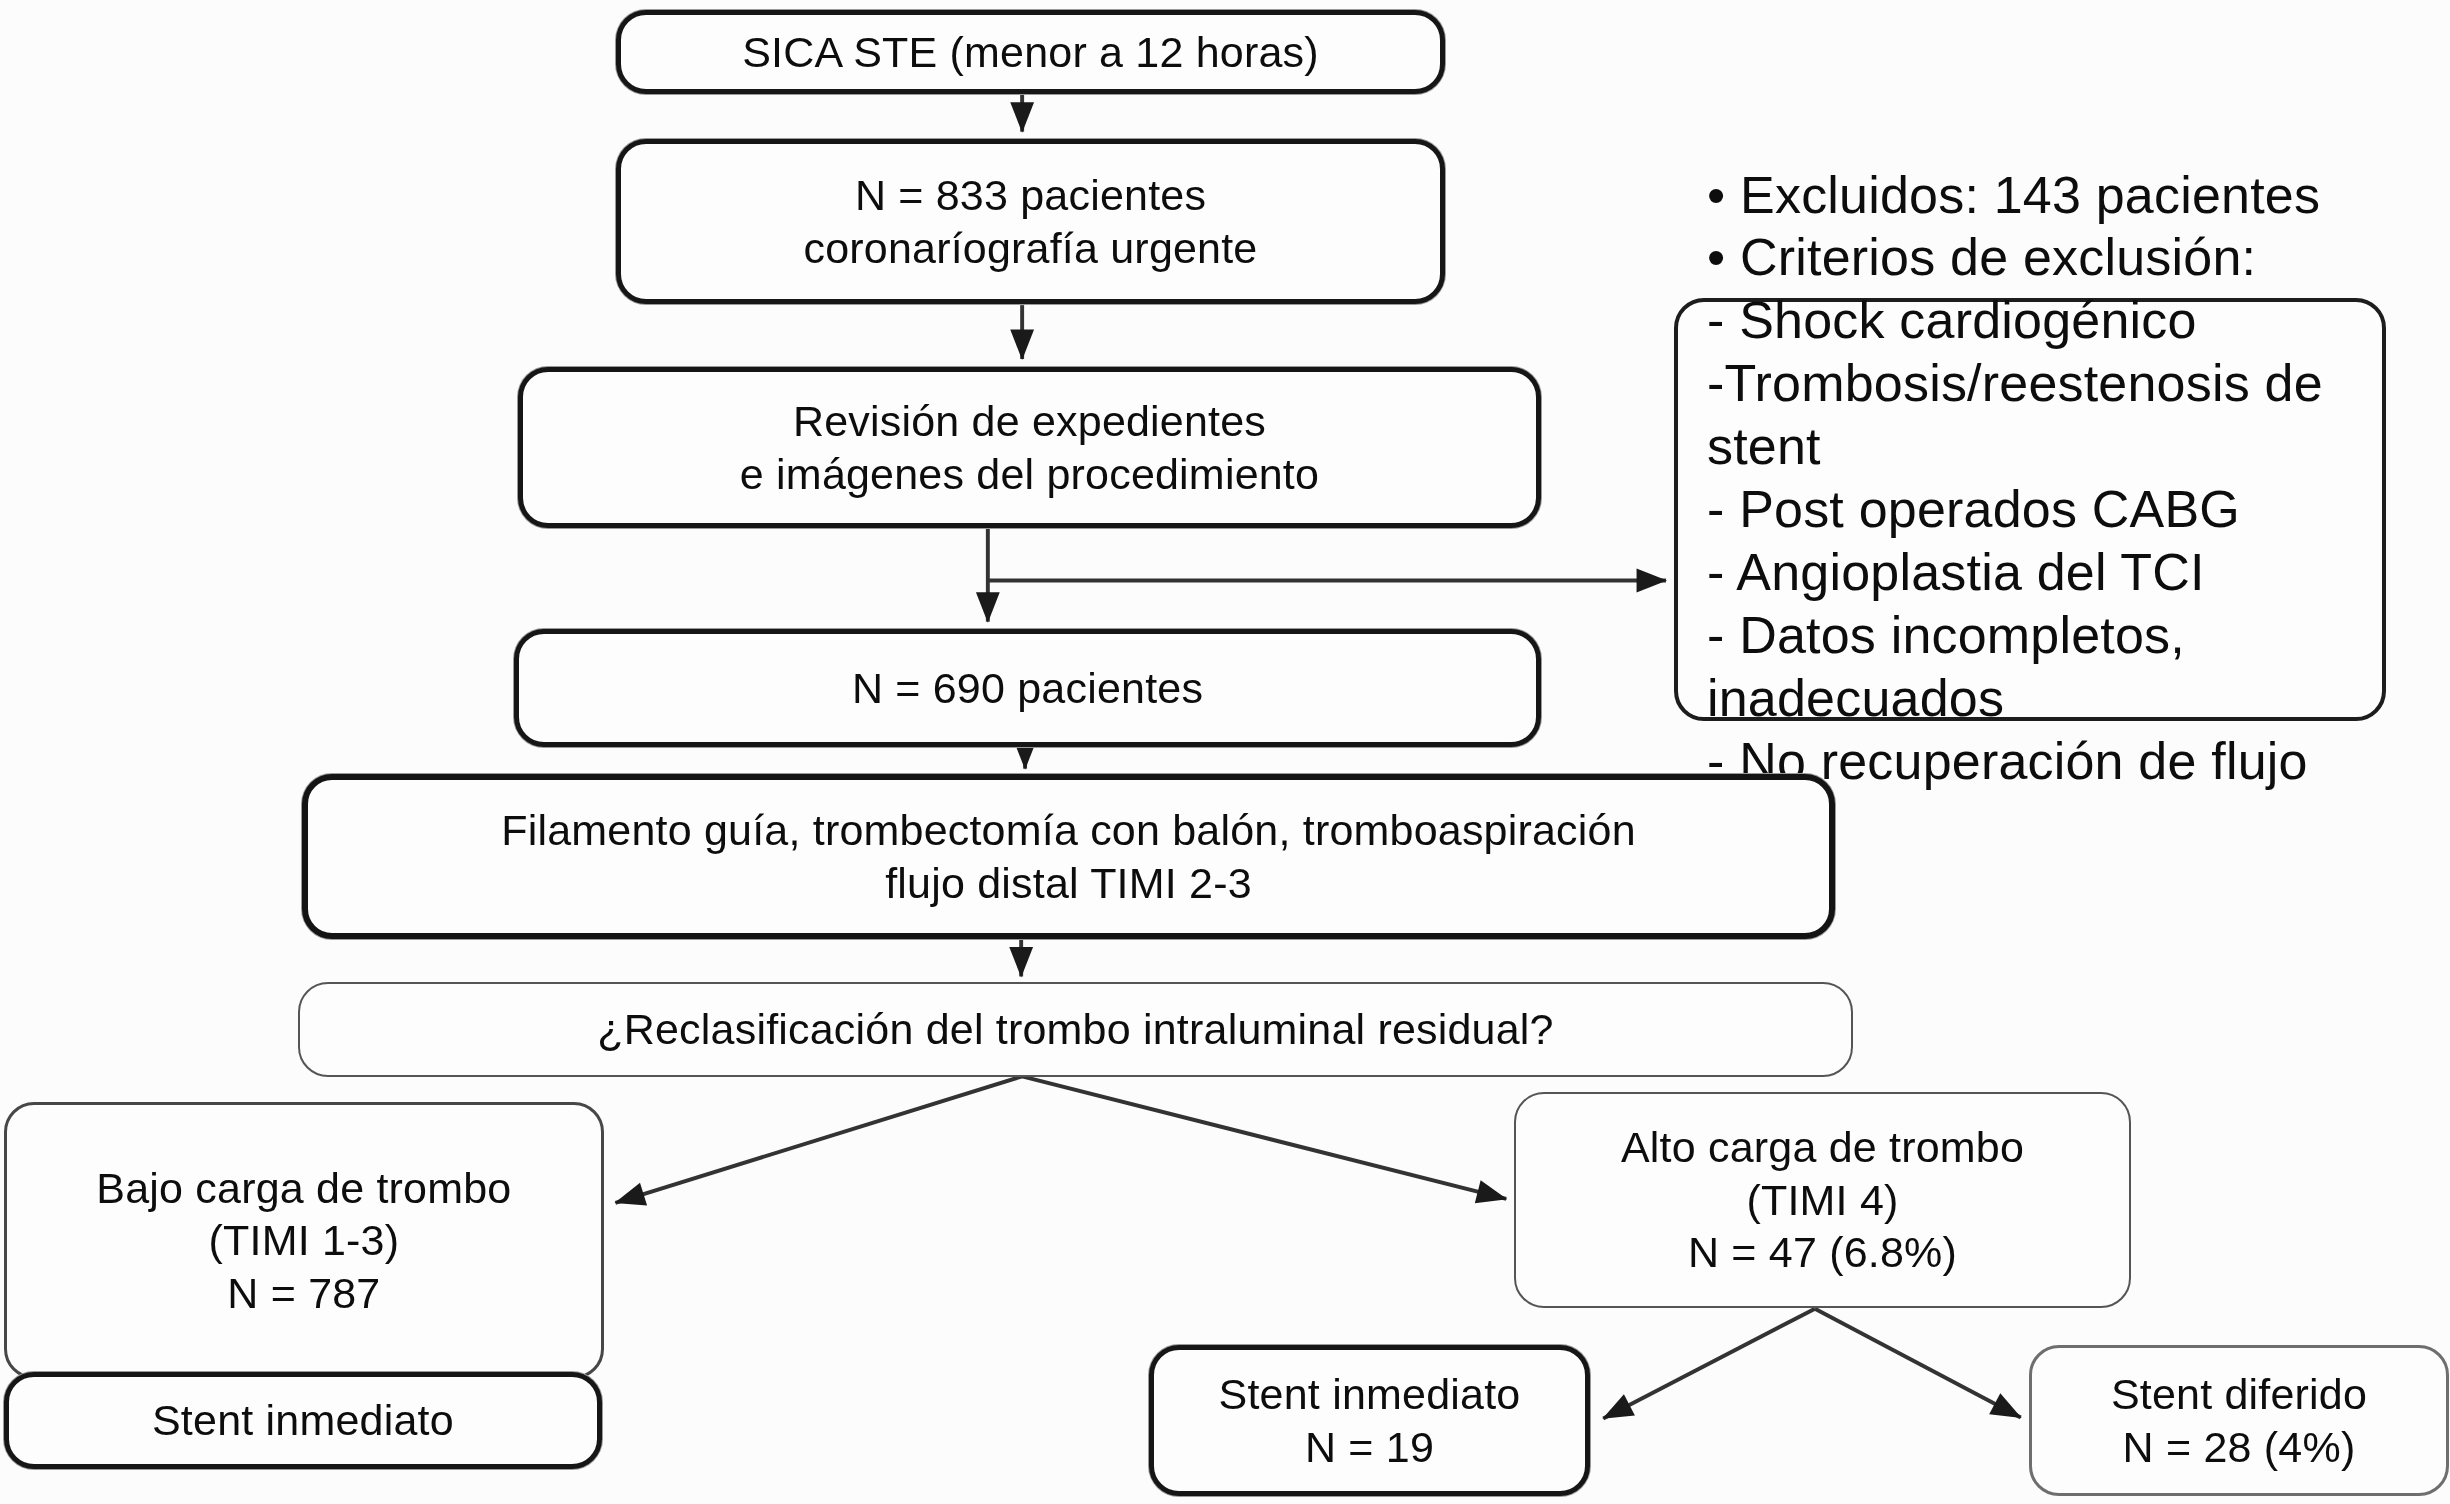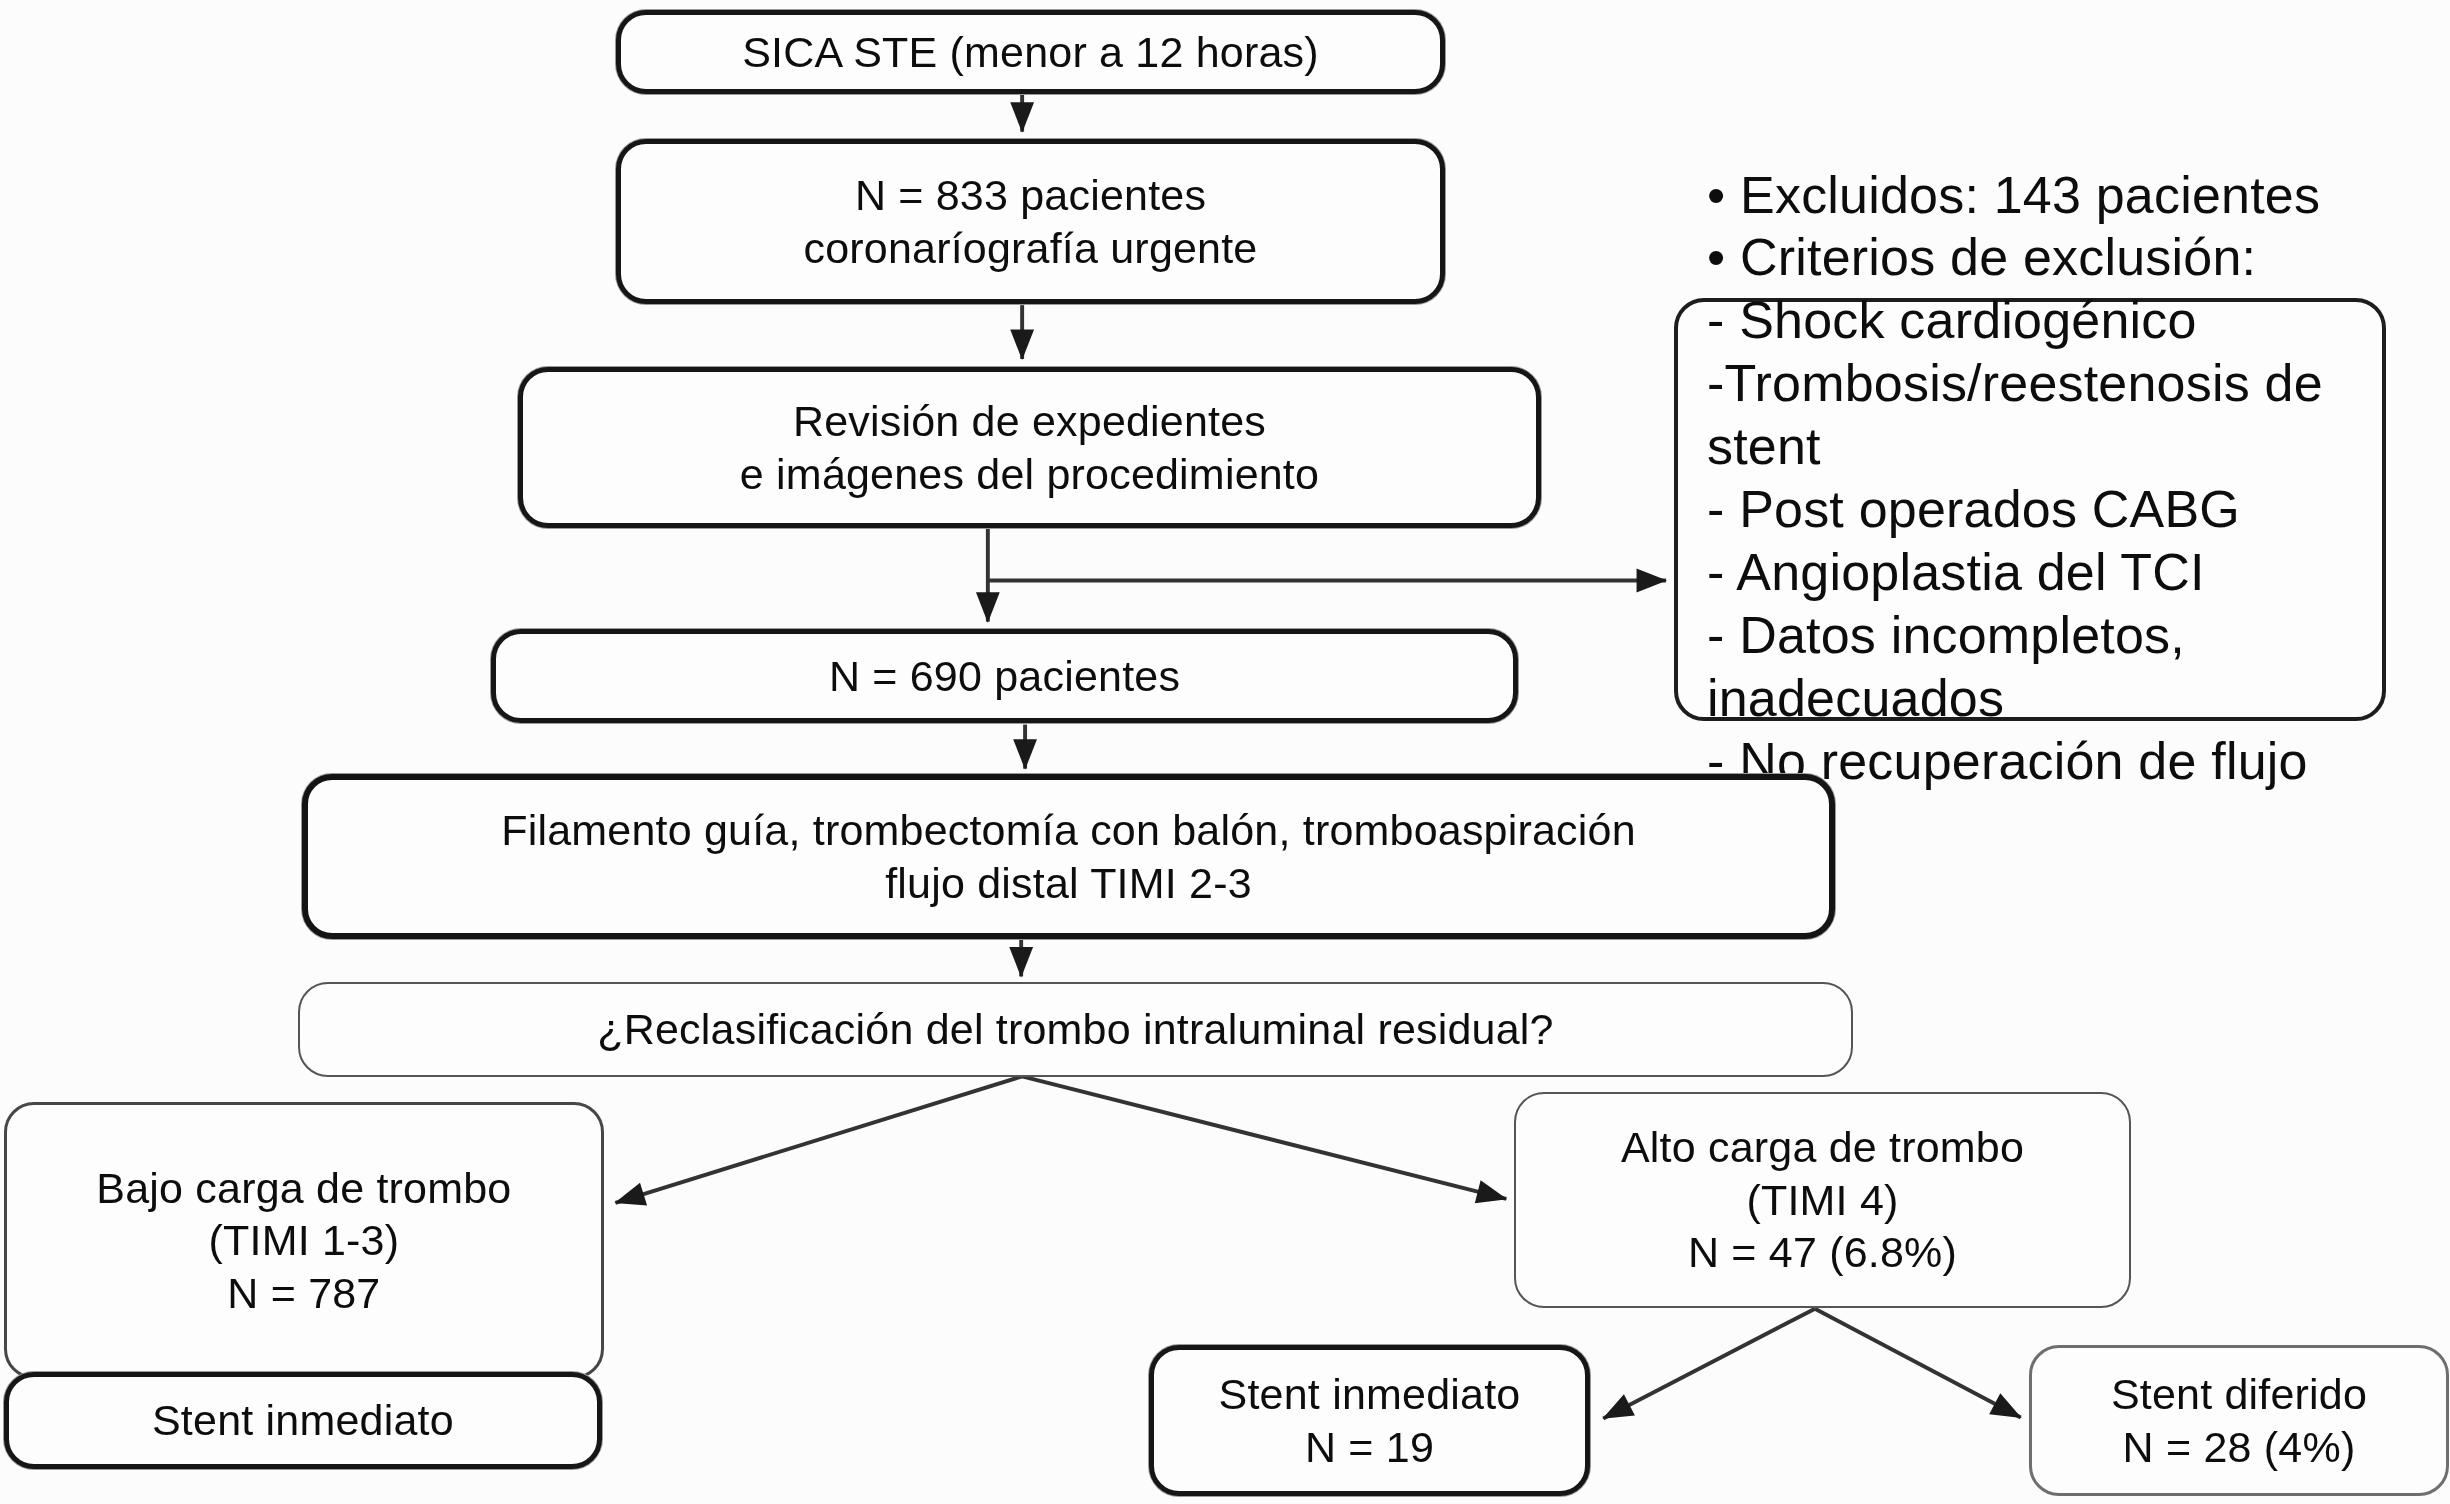--- a/index.html
+++ b/index.html
@@ -97,21 +97,21 @@
     <span>• Excluidos: 143 pacientes</span>
     <span>• Criterios de exclusión:</span>
     <span>- Shock cardiogénico</span>
     <span>-Trombosis/reestenosis de stent</span>
     <span>- Post operados CABG</span>
     <span>- Angioplastia del TCI</span>
     <span>- Datos incompletos, inadecuados</span>
     <span>- No recuperación de flujo distal</span>
   </div>
 
-  <div class="node b-thick" style="left:491px; top:629px; width:1027px; height:94px;text-align:center;">
+  <div class="node b-thick" style="left:514px; top:629px; width:1027px; height:118px;text-align:center;">
     <span>N = 690 pacientes</span>
   </div>
 
   <div class="node b-thick7" style="left:302px; top:774px; width:1533px; height:165px;">
     <span>Filamento guía, trombectomía con balón, tromboaspiración</span>
     <span>flujo distal TIMI 2-3</span>
   </div>
 
   <div class="node b-gray3" style="left:298px; top:982px; width:1555px; height:95px;">
     <span>¿Reclasificación del trombo intraluminal residual?</span>

